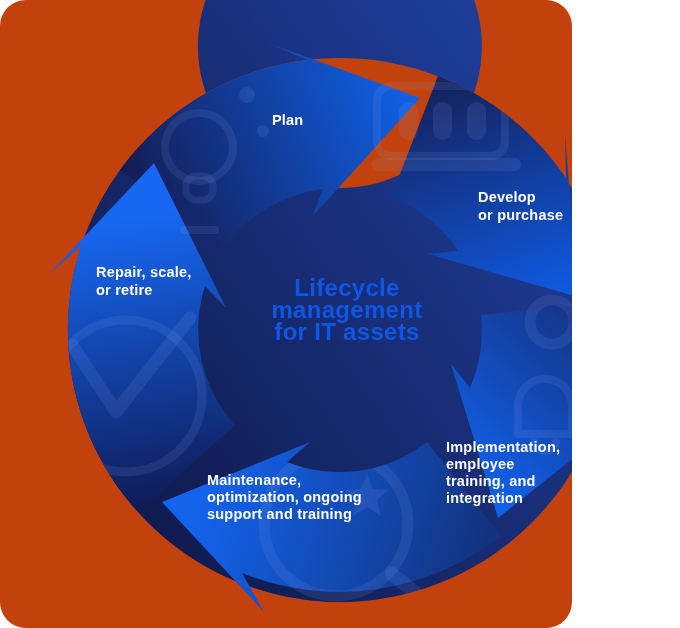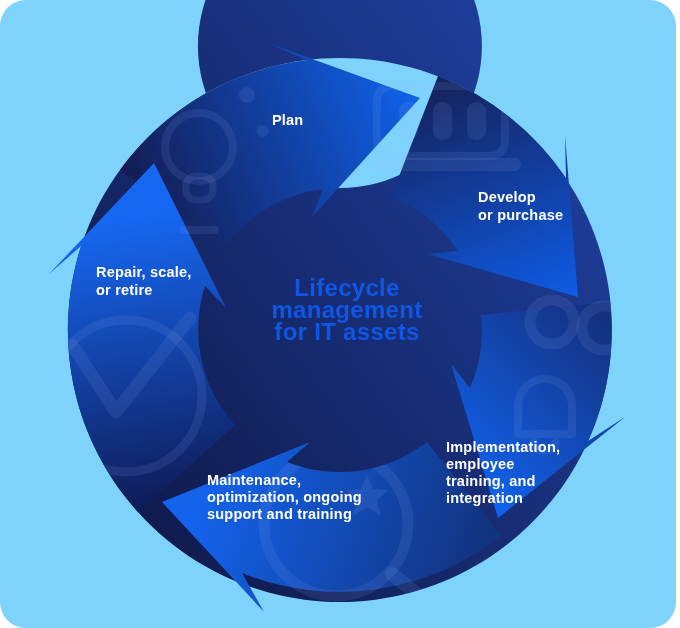--- a/index.html
+++ b/index.html
@@ -1,17 +1,17 @@
 <!DOCTYPE html>
 <html><head>
 <meta charset="utf-8">
 <style>
   html,body{margin:0;padding:0;background:#ffffff;}
   .card{
-    width:676px;height:628px;border-radius:26px;background:#7dd3fc;
+    width:572px;height:628px;border-radius:26px;background:#c2410c;
     overflow:hidden;position:relative;
     font-family:"Liberation Sans","DejaVu Sans",sans-serif;
   }
   svg{display:block;}
   .step-label{
     fill:#ffffff;font-weight:700;font-size:14.5px;
     font-family:"Liberation Sans","DejaVu Sans",sans-serif;
     letter-spacing:.2px;
   }
   .title-line{

